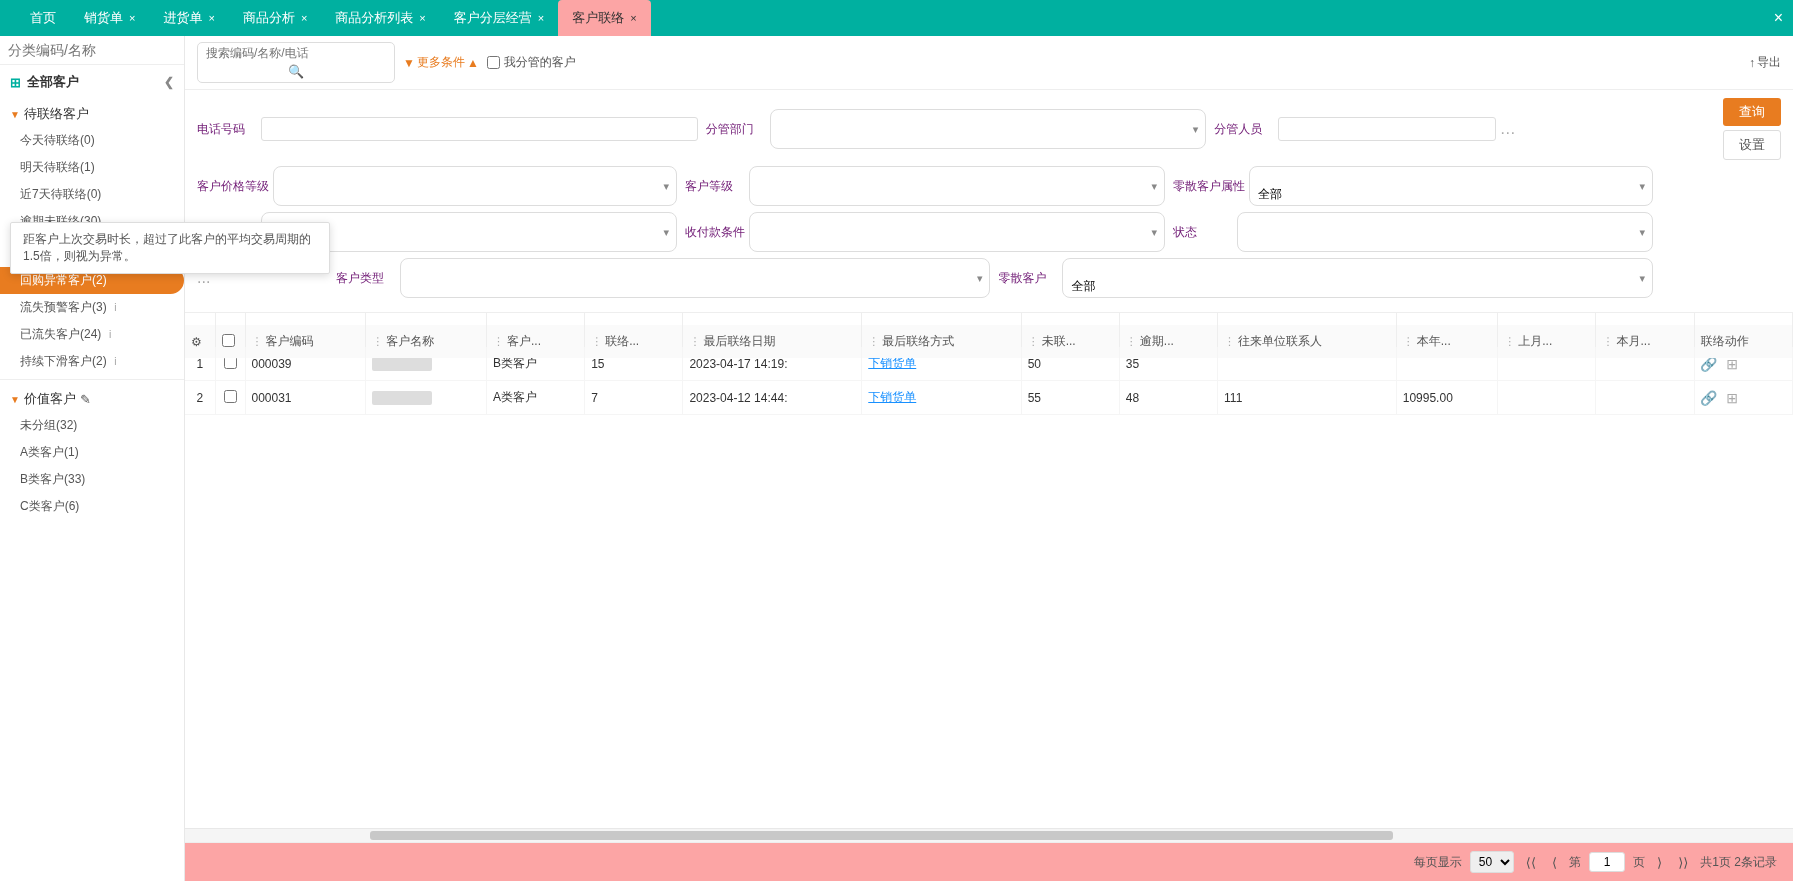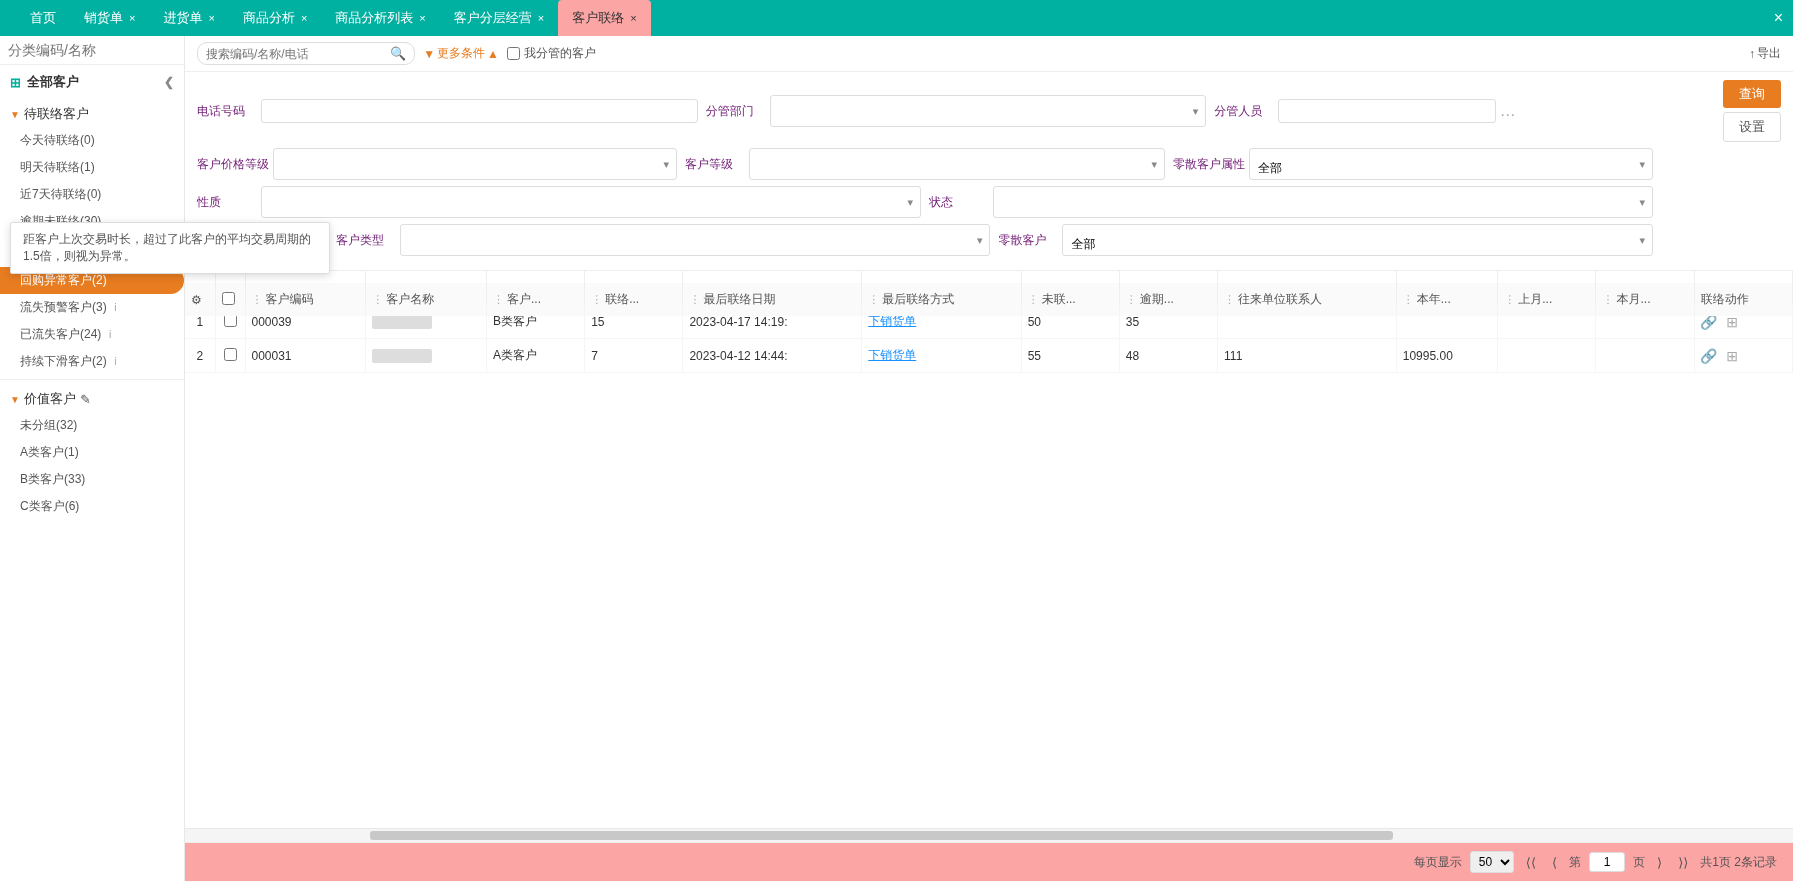--- a/index.html
+++ b/index.html
@@ -39,34 +39,34 @@
       position: absolute; left: 10px; top: 222px; background: #fff; border: 1px solid #ddd;
       padding: 8px 12px; font-size: 12px; color: #555; z-index: 100; box-shadow: 0 2px 8px rgba(0,0,0,0.15);
       max-width: 320px; border-radius: 2px;
     }
 
     
     .content-area { flex: 1; display: flex; flex-direction: column; overflow: hidden; background: #f5f5f5; }
 
     
     .filter-bar { background: #fff; padding: 6px 12px; display: flex; align-items: center; gap: 8px; border-bottom: 1px solid #eee; }
-    .filter-search { display: flex; align-items: center; border: 1px solid #ddd; border-radius: 10px; padding: 3px 8px; gap: 4px; background: #fff; }
+    .filter-search { display: flex; align-items: center; border: 1px solid #ddd; border-radius: 5px; padding: 3px 8px; gap: 4px; background: #fff; flex-direction: column; }
     .filter-search input { border: none; outline: none; font-size: 12px; width: 160px; }
     .filter-more { color: #e87c20; font-size: 12px; display: flex; align-items: center; gap: 2px; cursor: pointer; }
     .filter-checkbox { display: flex; align-items: center; gap: 4px; font-size: 12px; color: #555; }
     .export-btn { margin-left: auto; color: #555; font-size: 12px; cursor: pointer; display: flex; align-items: center; gap: 2px; }
 
     
     .advanced-filters { background: #fff; padding: 8px 12px; border-bottom: 1px solid #eee; }
     .filter-row { display: flex; align-items: center; gap: 8px; margin-bottom: 6px; }
     .filter-cell { display: flex; align-items: center; gap: 4px; flex: 1; }
     .filter-label { font-size: 12px; color: #701a75; white-space: nowrap; min-width: 60px; }
     .filter-input { flex: 1; border: 1px solid #ddd; border-radius: 3px; padding: 4px 8px; font-size: 12px; outline: none; background: #fff; }
     .filter-select-wrapper { flex: 1; position: relative; }
-    .filter-select-wrapper select { width: 100%; border: 1px solid #ddd; border-radius: 3px; padding: 12px 24px 4px 8px; font-size: 12px; outline: none; background: #fff; appearance: none; cursor: pointer; }
+    .filter-select-wrapper select { width: 100%; border: 1px solid #ddd; border-radius: 8px; padding: 20px 24px 4px 8px; font-size: 12px; outline: none; background: #fff; appearance: none; cursor: pointer; }
     .filter-select-wrapper::after { content: '▾'; position: absolute; right: 8px; top: 50%; transform: translateY(-50%); pointer-events: none; color: #888; font-size: 11px; }
     .filter-dots { color: #aaa; cursor: pointer; font-size: 16px; }
     .query-btn { background: #e87c20; color: #fff; border: none; border-radius: 3px; padding: 5px 16px; font-size: 13px; cursor: pointer; }
     .settings-btn { background: #fff; color: #555; border: 1px solid #ddd; border-radius: 3px; padding: 5px 4px; font-size: 13px; cursor: pointer; }
     .btn-group { display: flex; flex-direction: column; gap: 4px; }
 
     
     .table-area { flex: 1; overflow: auto; background: #fff; margin: 0; }
     .data-table { width: 100%; border-collapse: collapse; font-size: 12px; }
     .data-table th { background: #fafafa; border-bottom: 1px solid #eee; border-right: 1px solid #eee; padding: 8px 6px; font-weight: normal; color: #555; text-align: left; white-space: nowrap; position: sticky; top: 12px; z-index: 2; }
@@ -252,20 +252,26 @@
               <option>全部</option>
             </select>
           </div>
         </div>
         <div style="width:120px;"></div>
       </div>
 
       <div class="filter-row">
         <div class="filter-cell">
           <span class="filter-label">性质</span>
+          <div class="filter-select-wrapper">
+            <select><option></option></select>
+          </div>
+        </div>
+        <div class="filter-cell">
+          <span class="filter-label">收付款条件</span>
           <div class="filter-select-wrapper">
             <select><option></option></select>
           </div>
         </div>
         <div class="filter-cell">
           <span class="filter-label">状态</span>
           <div class="filter-select-wrapper">
             <select><option></option></select>
           </div>
         </div>

